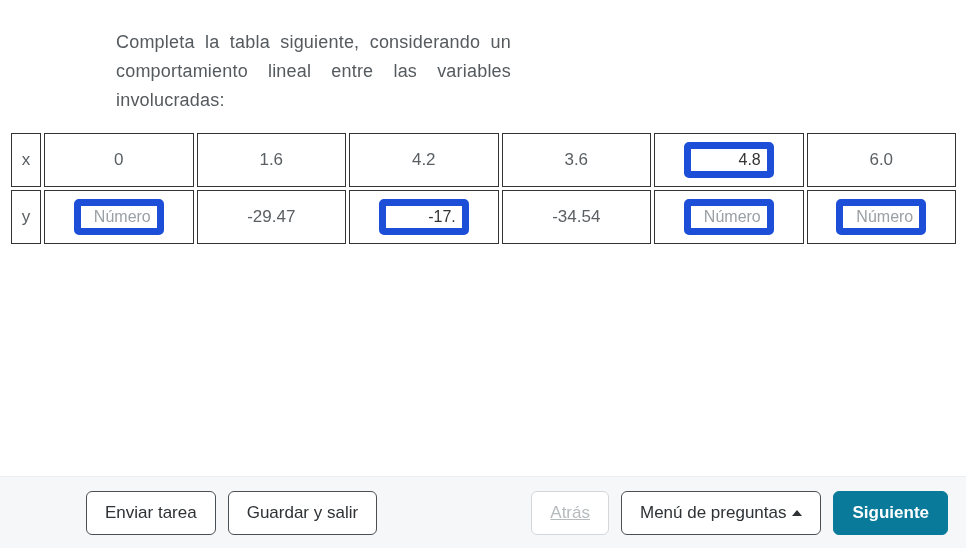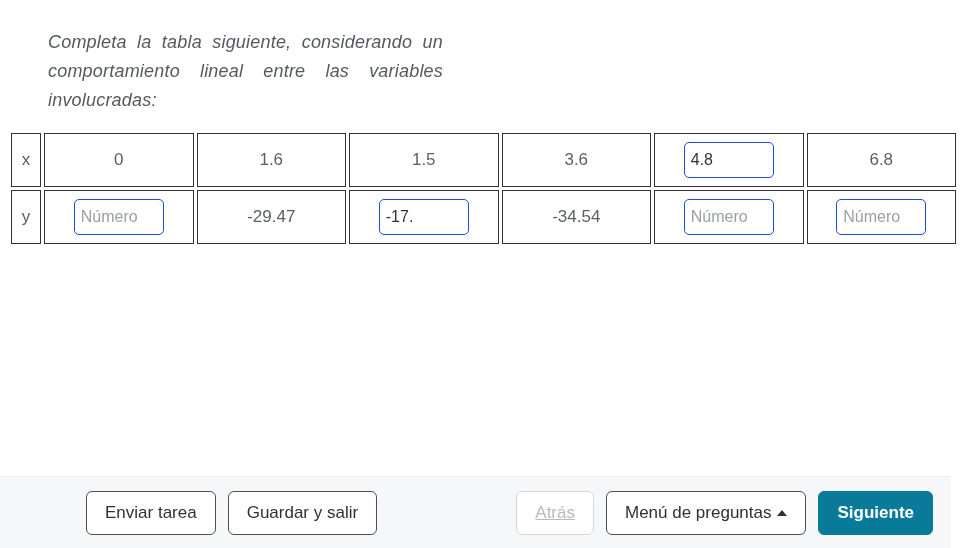--- a/index.html
+++ b/index.html
@@ -5,28 +5,27 @@
     * { box-sizing: border-box; margin: 0; padding: 0; }
     body {
       font-family: -apple-system, BlinkMacSystemFont, "Segoe UI", Helvetica, Arial, sans-serif;
       background: #fff;
       width: 967px;
       height: 548px;
       position: relative;
       overflow: hidden;
     }
     .instruction {
-      font-style: italic;
       color: #555a5e;
       font-size: 18px;
       line-height: 1.6;
       text-align: justify;
       text-align-last: left;
       max-width: 395px;
-      margin: 28px 0 16px 48px;
+      margin: 28px 0 16px 116px;
       letter-spacing: 0.2px;
     }
     .table-wrap {
       padding: 0 8px 0 8px;
       width: 100%;
     }
     table {
       border-collapse: separate;
       border-spacing: 3px;
       width: 100%;
@@ -41,33 +40,33 @@
       color: #5a5f63;
       background: #fff;
       padding: 4px 6px;
     }
     td.lbl {
       width: 26px;
     }
     .num-input {
       width: 90px;
       height: 36px;
-      border: 1px solid #1d4ed8;
+      border: 7px solid #1d4ed8;
       border-radius: 5px;
-      text-align: left;
+      text-align: right;
       font-size: 16px;
       color: #333;
       background: #fff;
       outline: none;
       padding: 0 6px;
     }
     .num-input::placeholder { color: #9aa0a4; }
     .footer {
       position: absolute;
-      left: 0; right: 16px; bottom: 0;
+      left: 0; right: 1px; bottom: 0;
       height: 72px;
       background: #f6f7f8;
       border-top: 1px solid #eceef0;
       display: flex;
       align-items: center;
       padding: 0 18px 0 86px;
       gap: 12px;
     }
     .spacer { flex: 1; }
     .btn {
@@ -118,26 +117,26 @@
         <col>
         <col>
         <col>
         <col>
     </colgroup>
     <tbody>
         <tr>
       <td class="lbl">x</td>
       <td><span>0</span></td>
       <td><span>1.6</span></td>
-      <td><span>1.5</span></td>
+      <td><span>4.2</span></td>
       <td><span>3.6</span></td>
       <td>
         <input class="num-input" value="4.8" style="">
       </td>
-      <td><span>6.8</span></td>
+      <td><span>6.0</span></td>
     </tr>
     <tr>
       <td class="lbl">y</td>
       <td>
         <input class="num-input" placeholder="Número" style="">
       </td>
       <td><span>-29.47</span></td>
       <td>
         <input class="num-input" value="-17." style="">
       </td>

